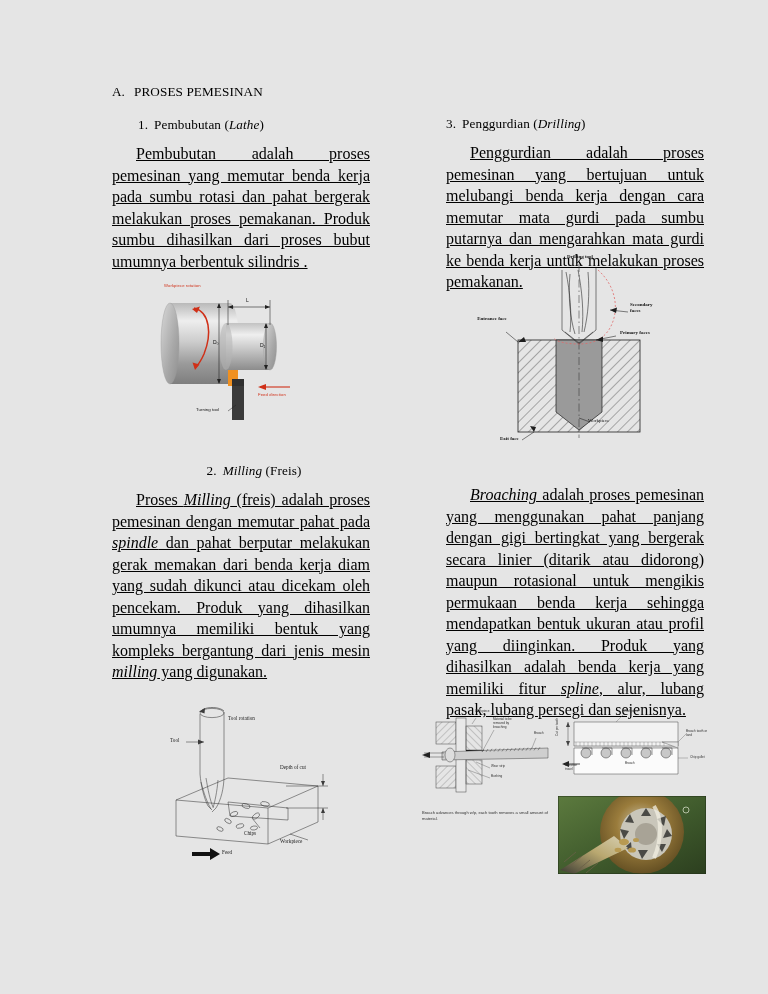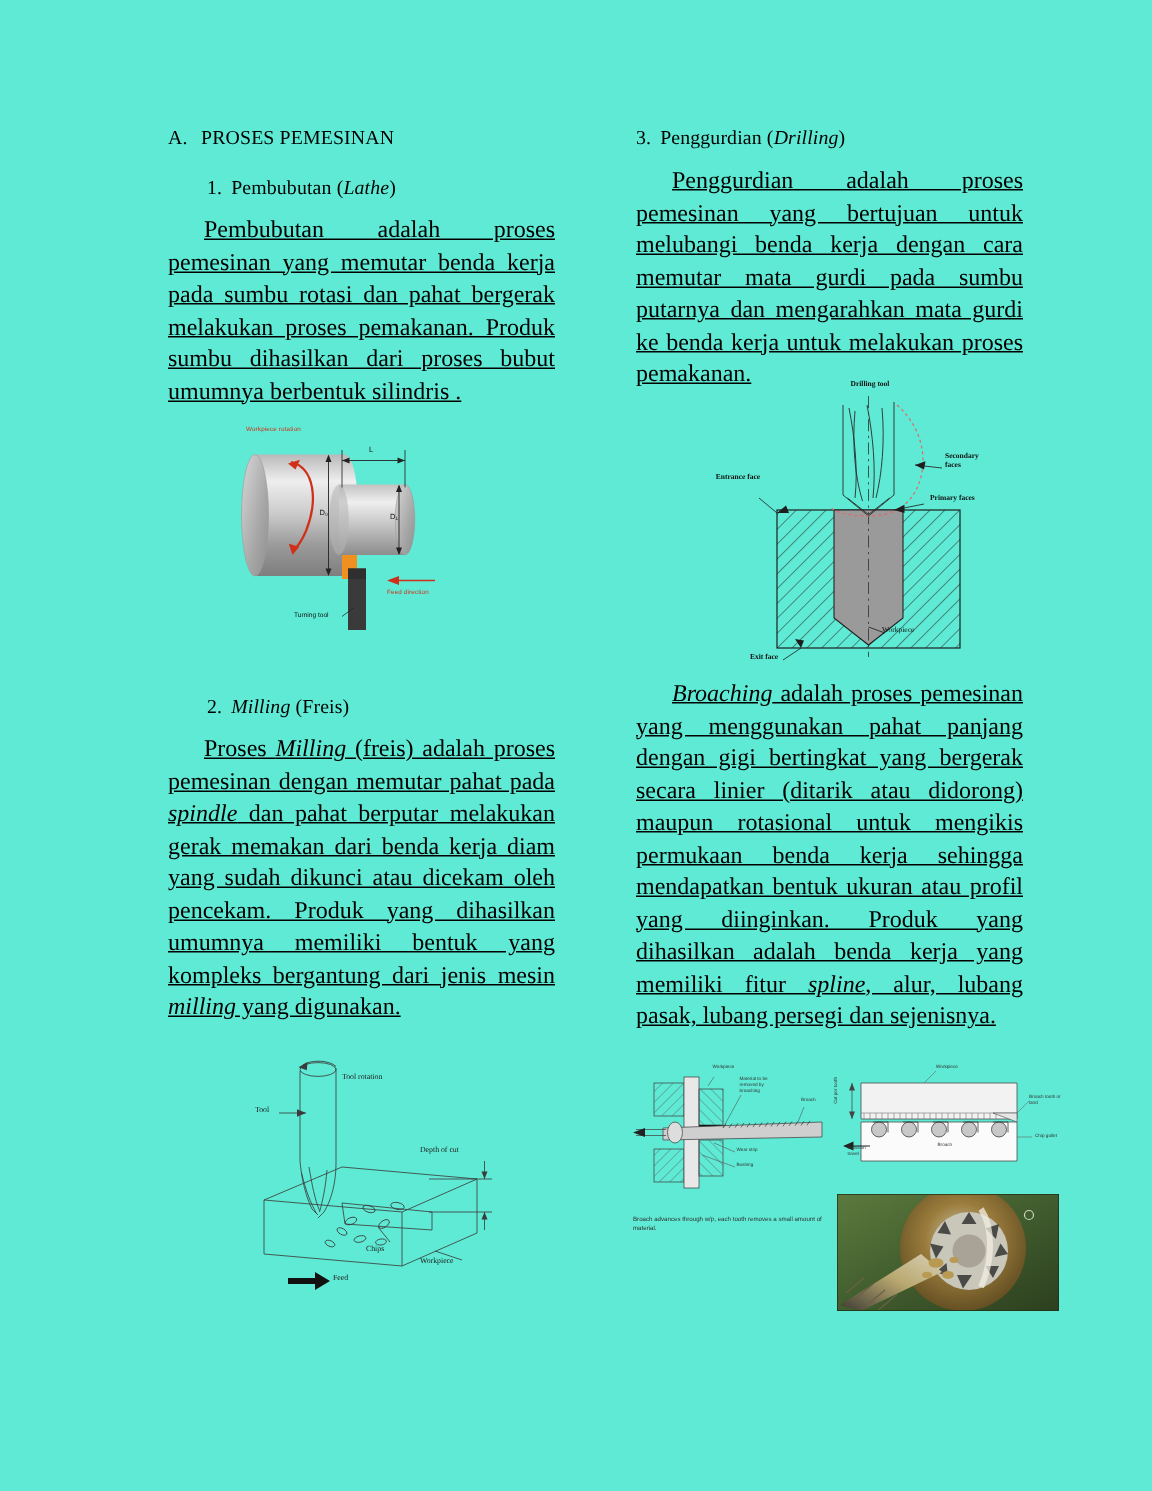--- a/index.html
+++ b/index.html
@@ -11,46 +11,46 @@
     width: 768px;
     height: 994px;
     position: relative;
     font-family: "Liberation Serif", "DejaVu Serif", serif;
     color: #000000;
     overflow: hidden;
   }
   .page {
     position: absolute;
     inset: 0;
-    background: #5eead4;
+    background: #e5e5e5;
   }
   .col {
     position: absolute;
     top: 84px;
     width: 258px;
   }
   .col-left  { left: 112px; }
-  .col-right { left: 424px; }
+  .col-right { left: 446px; margin-top: 32px; }
 
   .section-head-a {
     font-size: 13.2px;
     margin: 0 0 17px 0;
     padding-left: 0;
     text-indent: 0;
     letter-spacing: .1px;
   }
   .section-head-a .lbl { margin-right: 9px; }
 
   .subhead {
     font-size: 13.2px;
     margin: 0 0 10px 0;
     letter-spacing: .1px;
   }
   .subhead-indent { padding-left: 26px; }
-  .subhead-indent2 { padding-left: 26px; }
+  .subhead-indent2 { padding-left: 26px; text-align: center; }
   .subhead .num { margin-right: 6px; }
   .it { font-style: italic; }
 
   p.body {
     font-size: 16px;
     line-height: 1.345;
     text-align: justify;
     text-justify: inter-word;
     text-indent: 24px;
     margin: 0;

